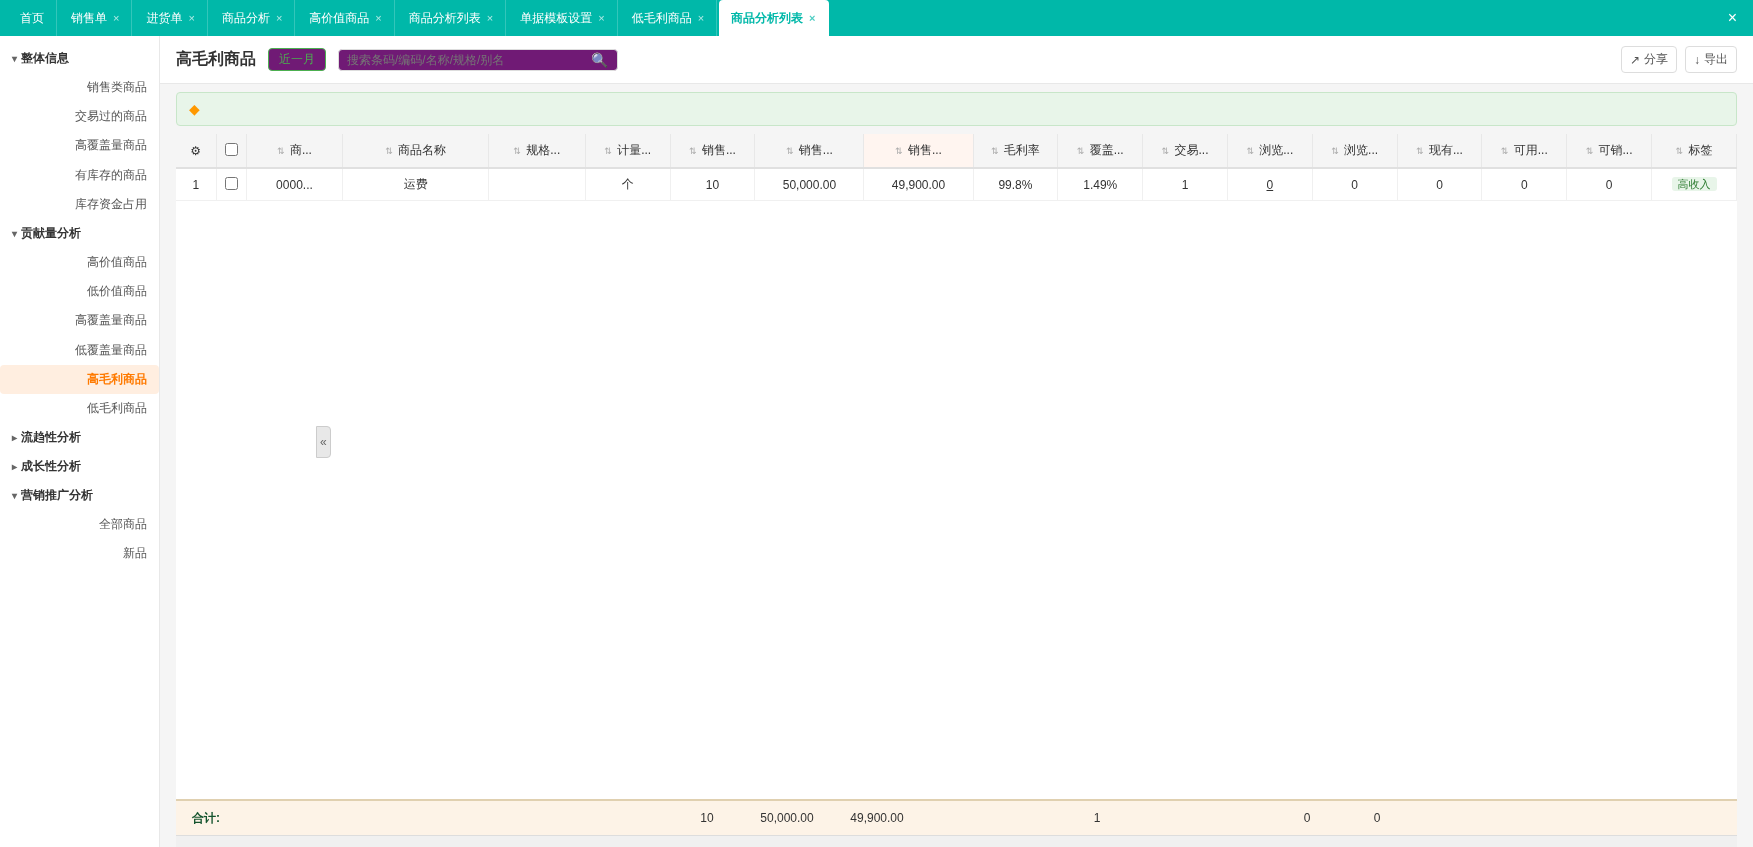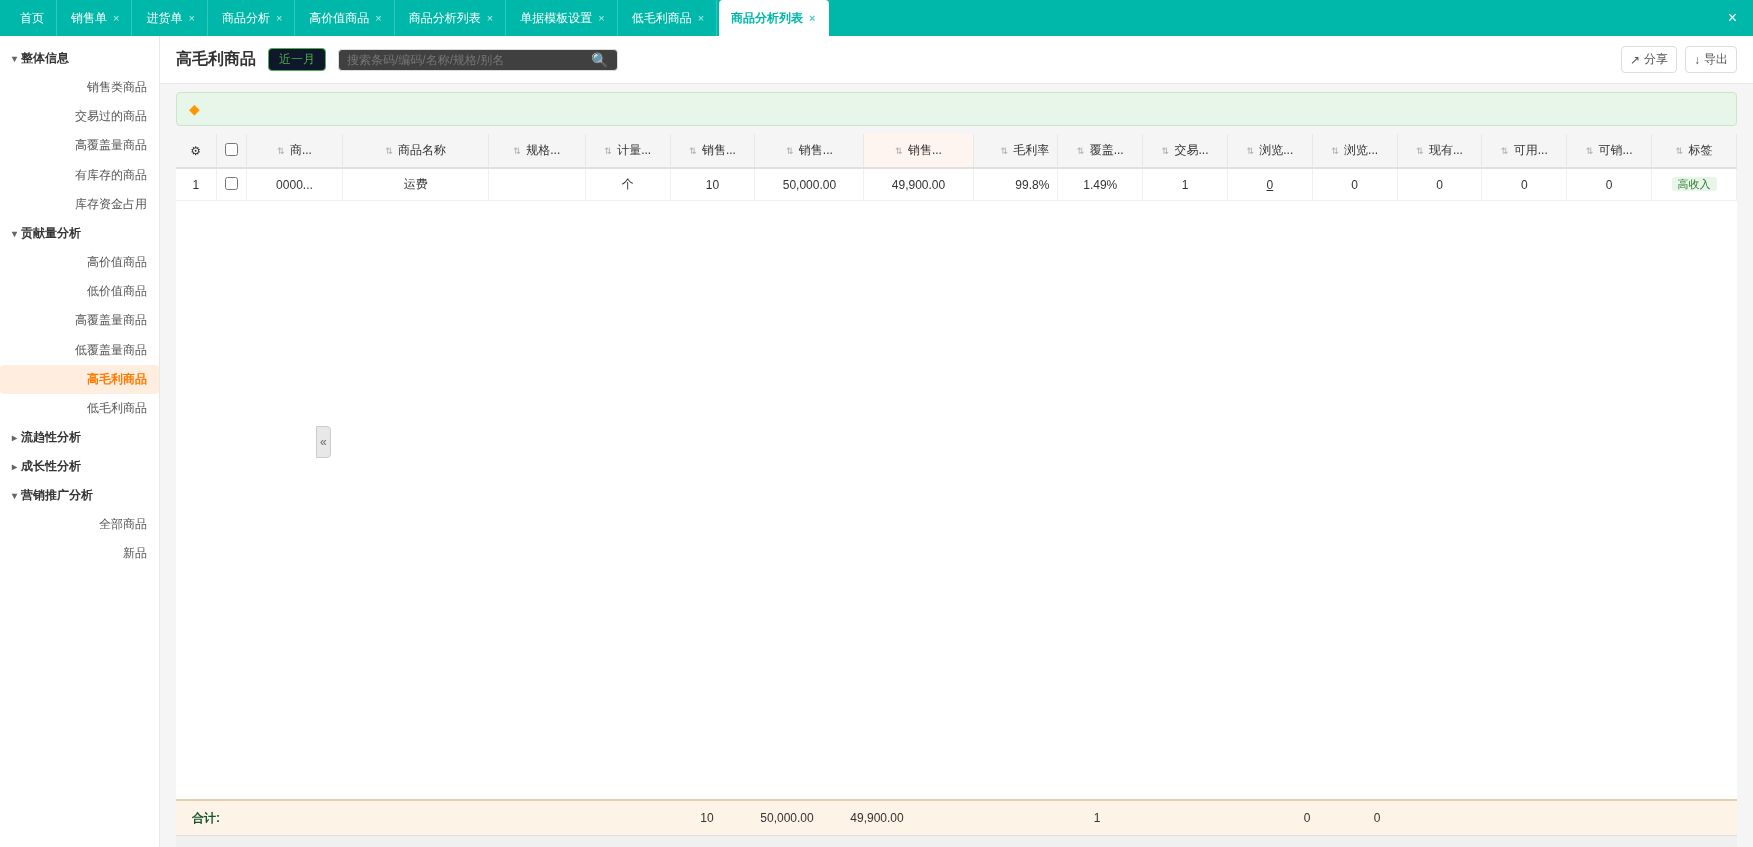--- a/index.html
+++ b/index.html
@@ -88,35 +88,35 @@
       gap: 12px;
       border-bottom: 1px solid #e8e8e8;
       flex-shrink: 0;
     }
     .content-title {
       font-size: 16px;
       font-weight: bold;
       color: #333;
     }
     .filter-btn {
-      background: #0f172a;
+      background: #701a75;
       color: #4caf50;
       border: 1px solid #4caf50;
       border-radius: 4px;
       padding: 2px 10px;
       cursor: pointer;
       font-size: 12px;
     }
     .search-box {
       display: flex;
       align-items: center;
       border: 1px solid #ddd;
       border-radius: 4px;
       padding: 2px 8px;
-      background: #404040;
+      background: #701a75;
       gap: 4px;
       flex: 1;
       max-width: 280px;
     }
     .search-box input {
       border: none;
       outline: none;
       font-size: 12px;
       color: #999;
       width: 100%;
@@ -263,21 +263,21 @@
 
     .col-num { width: 40px; }
     .col-check { width: 30px; }
     .col-code { min-width: 80px; }
     .col-name { min-width: 120px; }
     .col-spec { min-width: 80px; }
     .col-unit { min-width: 70px; }
     .col-sales-qty { min-width: 70px; }
     .col-sales-amt { min-width: 90px; }
     .col-sales-cost { min-width: 90px; }
-    .col-gross { min-width: 70px; text-align: right; }
+    .col-gross { min-width: 70px; }
     .col-cover { min-width: 70px; }
     .col-trans { min-width: 70px; }
     .col-browse1 { min-width: 70px; }
     .col-browse2 { min-width: 70px; }
     .col-stock1 { min-width: 70px; }
     .col-stock2 { min-width: 70px; }
     .col-stock3 { min-width: 70px; }
     .col-tag { min-width: 70px; }
   </style>
 </head>

